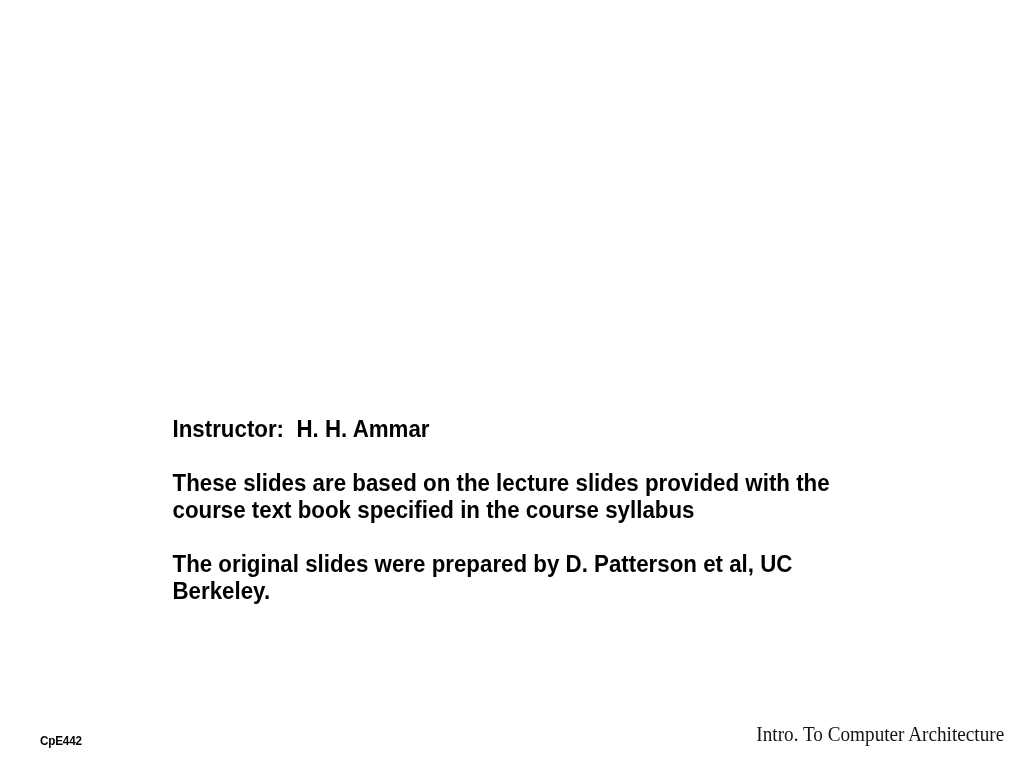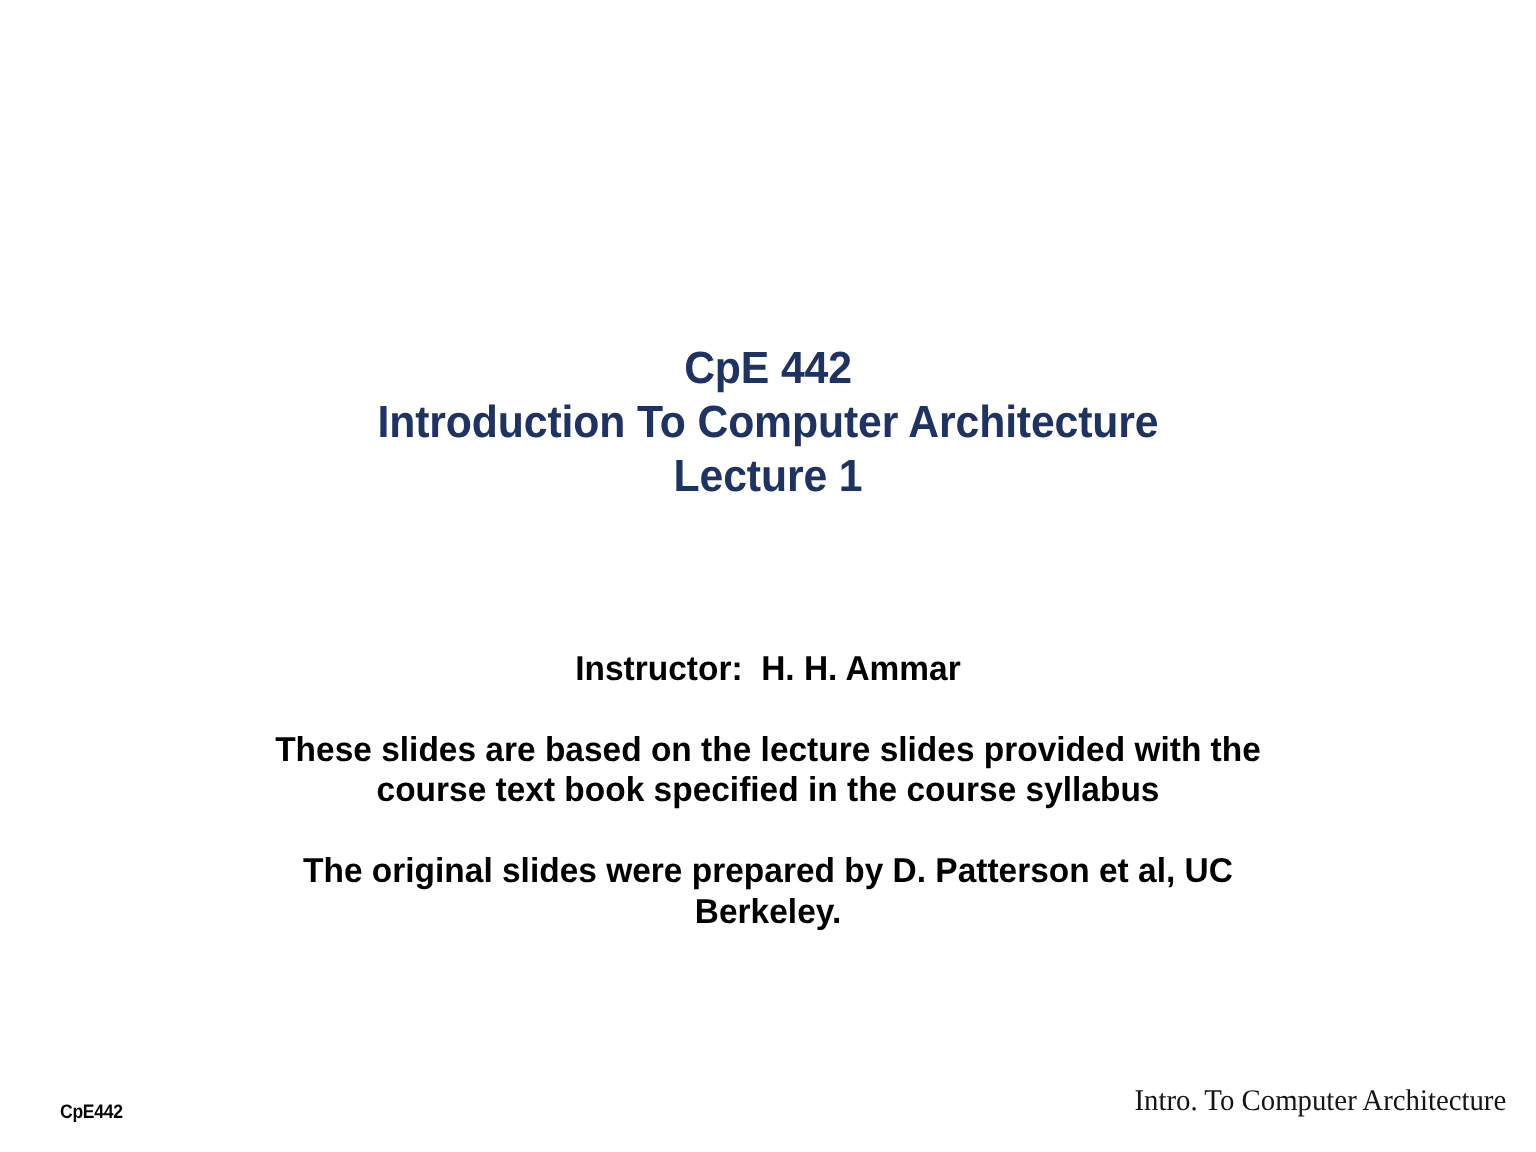--- a/index.html
+++ b/index.html
@@ -42,23 +42,22 @@
     letter-spacing: -0.1px;
     white-space: pre;
     transform: scaleX(0.95);
     transform-origin: center center;
   }
 
   
   #body-block {
     position: absolute;
     left: 162px;
-    top: 432px;
+    top: 416px;
     width: 700px;
-    text-align: center;
   }
 
   .body-para {
     color: #000000;
     font-family: "Liberation Sans", sans-serif;
     font-weight: bold;
     font-size: 23px;
     line-height: 27px;
     margin: 0;
     white-space: pre-wrap;
@@ -98,25 +97,20 @@
     transform: scaleX(0.96);
     transform-origin: right center;
     white-space: nowrap;
   }
 </style>
 </head>
 <body>
 
 <div id="slide">
 
-  <div id="title-block">
-    <span class="title-line">CpE 442</span>
-    <span class="title-line">Introduction To Computer Architecture</span>
-    <span class="title-line">Lecture 1</span>
-  </div>
 
   <div id="body-block">
     <p class="body-para">Instructor:  H. H. Ammar</p>
 
     <div class="para-gap"></div>
 
     <p class="body-para">These slides are based on the lecture slides provided with the course text book specified in the course syllabus</p>
 
     <div class="para-gap"></div>
 

